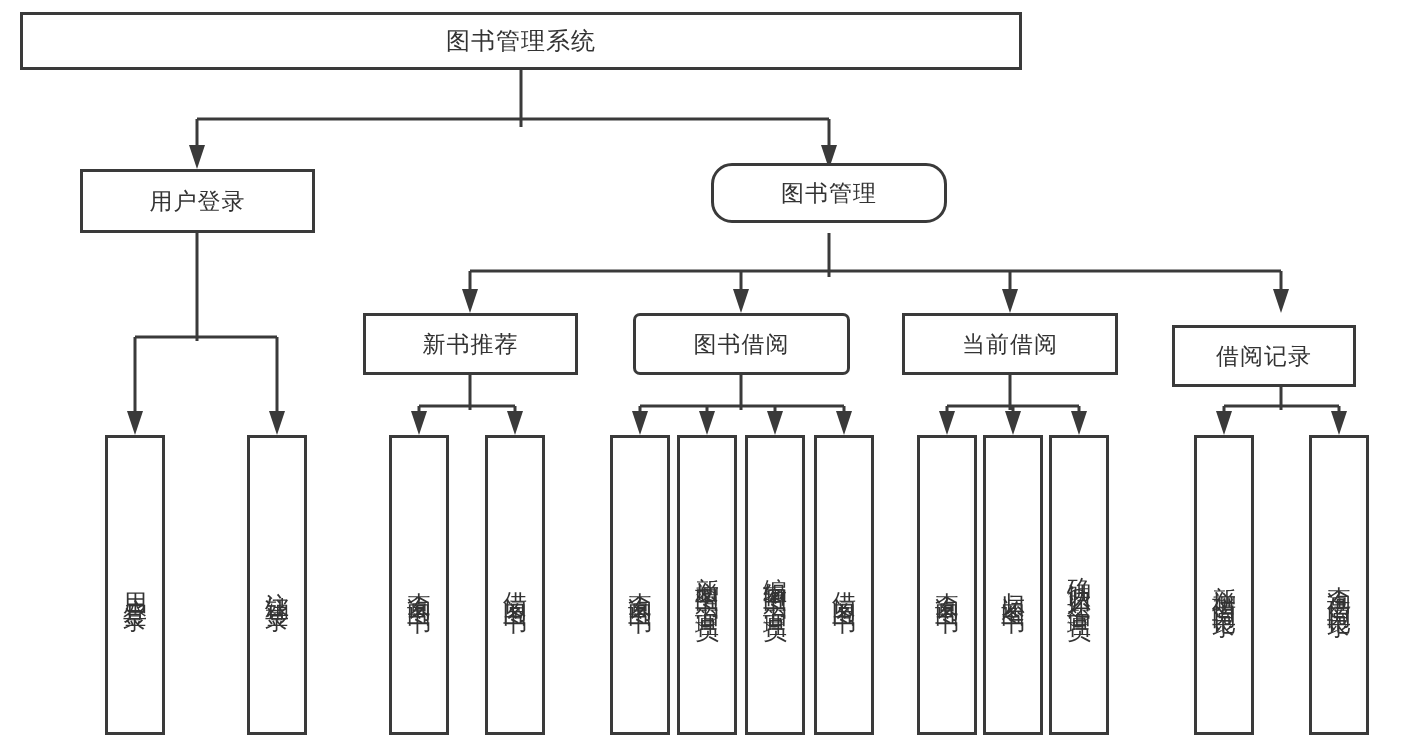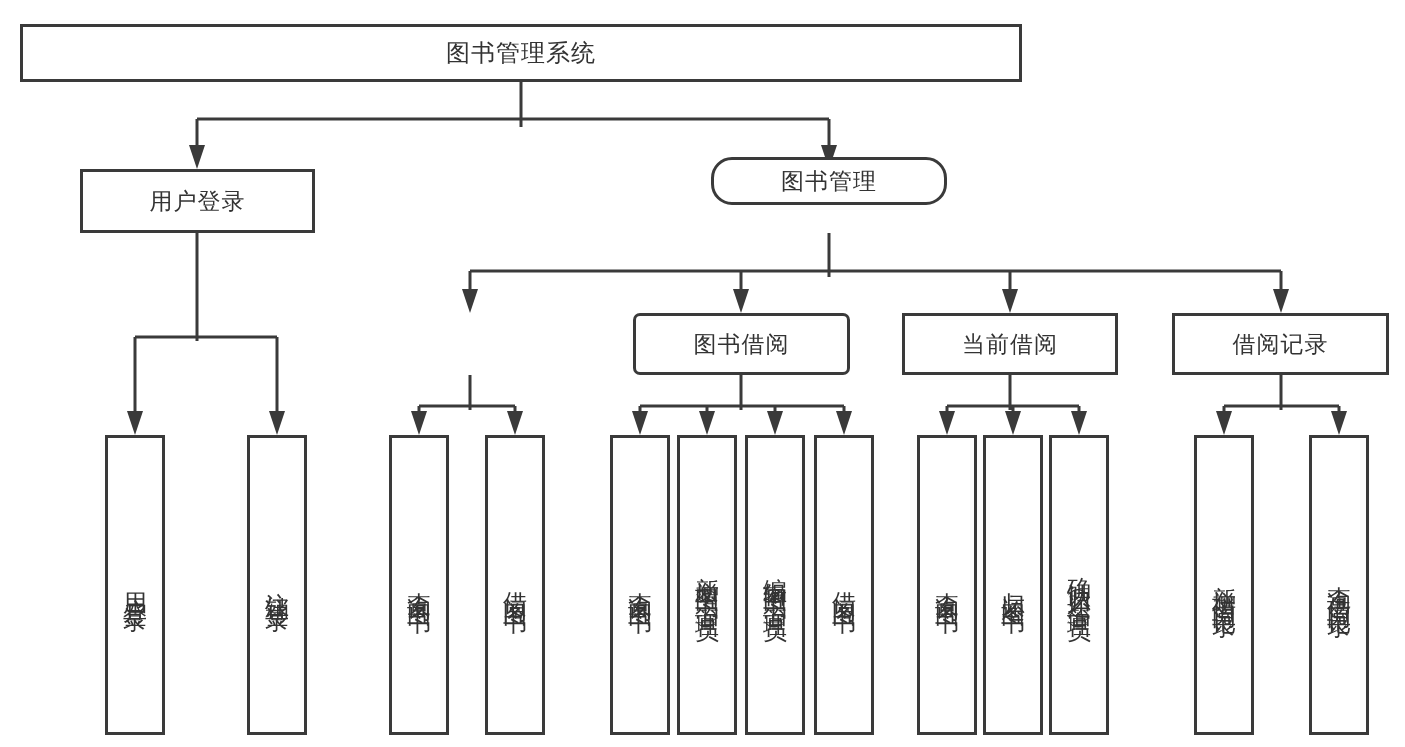--- a/index.html
+++ b/index.html
@@ -100,38 +100,41 @@
     <path d="M1010 375 V410 M947 406 H1079 M947 406 V412 M1013 406 V412 M1079 406 V412"></path>
     <polygon points="939,411 955,411 947,435"></polygon>
     <polygon points="1005,411 1021,411 1013,435"></polygon>
     <polygon points="1071,411 1087,411 1079,435"></polygon>
 
     <path d="M1281 375 V410 M1224 406 H1339 M1224 406 V412 M1339 406 V412"></path>
     <polygon points="1216,411 1232,411 1224,435"></polygon>
     <polygon points="1331,411 1347,411 1339,435"></polygon>
   </svg>
 
-  <div class="box title-box" style="left:20px; top:24px; width:1002px; height:58px;">
+  <div class="box title-box" style="left:20px; top:12px; width:1002px; height:58px;">
     <span class="hlabel">图书管理系统</span>
   </div>
 
   <div class="box" style="left:80px; top:169px; width:235px; height:64px;">
     <span class="hlabel">用户登录</span>
   </div>
-  <div class="box" style="left:711px; top:157px; width:236px; height:48px;border-radius:21px;">
+  <div class="box" style="left:711px; top:163px; width:236px; height:60px;border-radius:21px;">
     <span class="hlabel">图书管理</span>
   </div>
 
+  <div class="box" style="left:363px; top:313px; width:215px; height:62px;">
+    <span class="hlabel">新书推荐</span>
+  </div>
   <div class="box" style="left:633px; top:313px; width:217px; height:62px;border-radius:7px;">
     <span class="hlabel">图书借阅</span>
   </div>
   <div class="box" style="left:902px; top:313px; width:216px; height:62px;">
     <span class="hlabel">当前借阅</span>
   </div>
-  <div class="box" style="left:1172px; top:313px; width:217px; height:62px;">
+  <div class="box" style="left:1172px; top:325px; width:184px; height:62px;">
     <span class="hlabel">借阅记录</span>
   </div>
 
   <div class="box vbox" style="left:105px; top:435px; width:60px; height:300px;">
     <span class="vlabel">用户登录</span>
   </div>
   <div class="box vbox" style="left:247px; top:435px; width:60px; height:300px;">
     <span class="vlabel">注销登录</span>
   </div>
 

